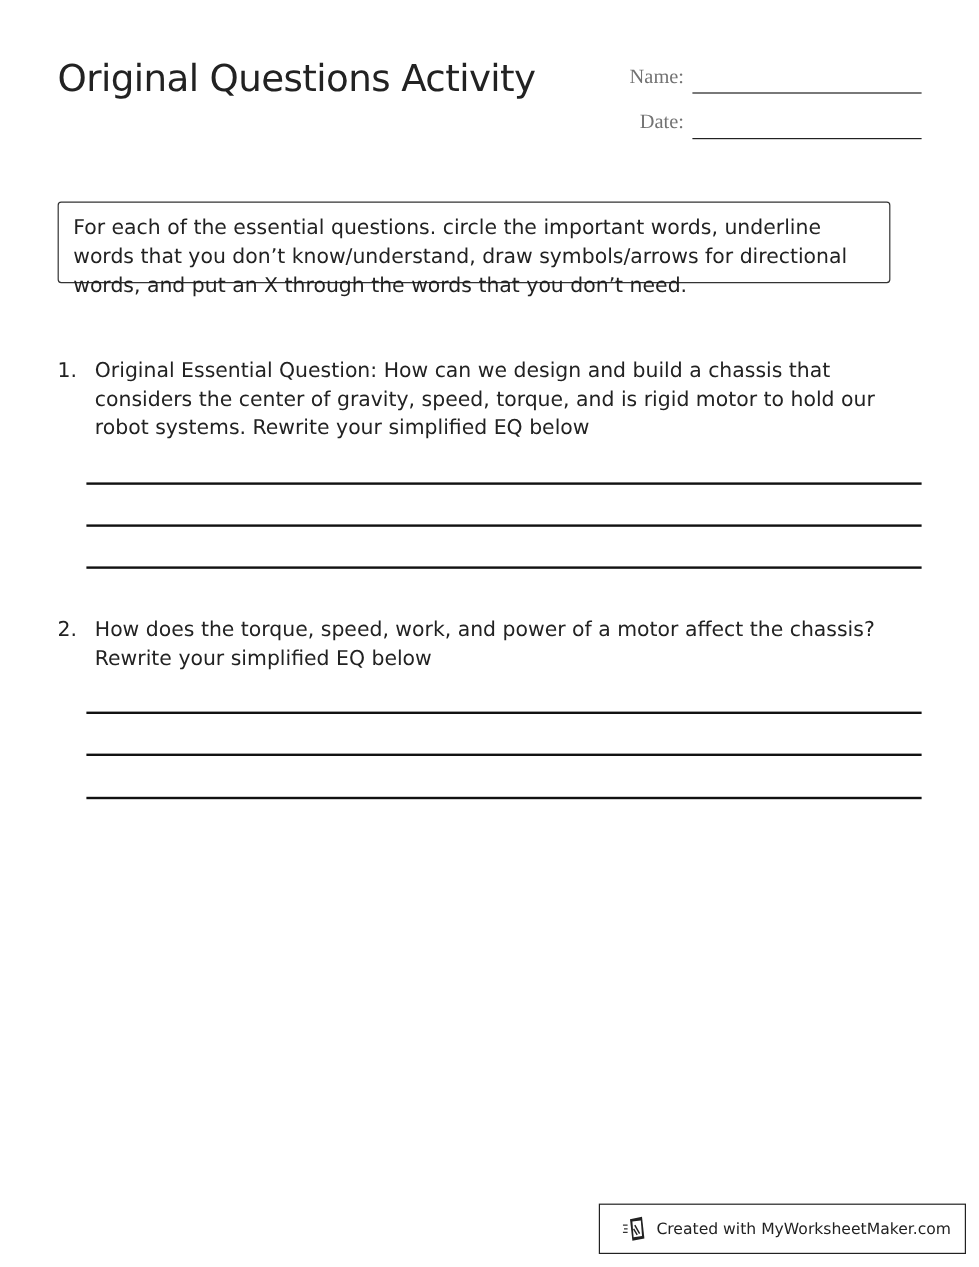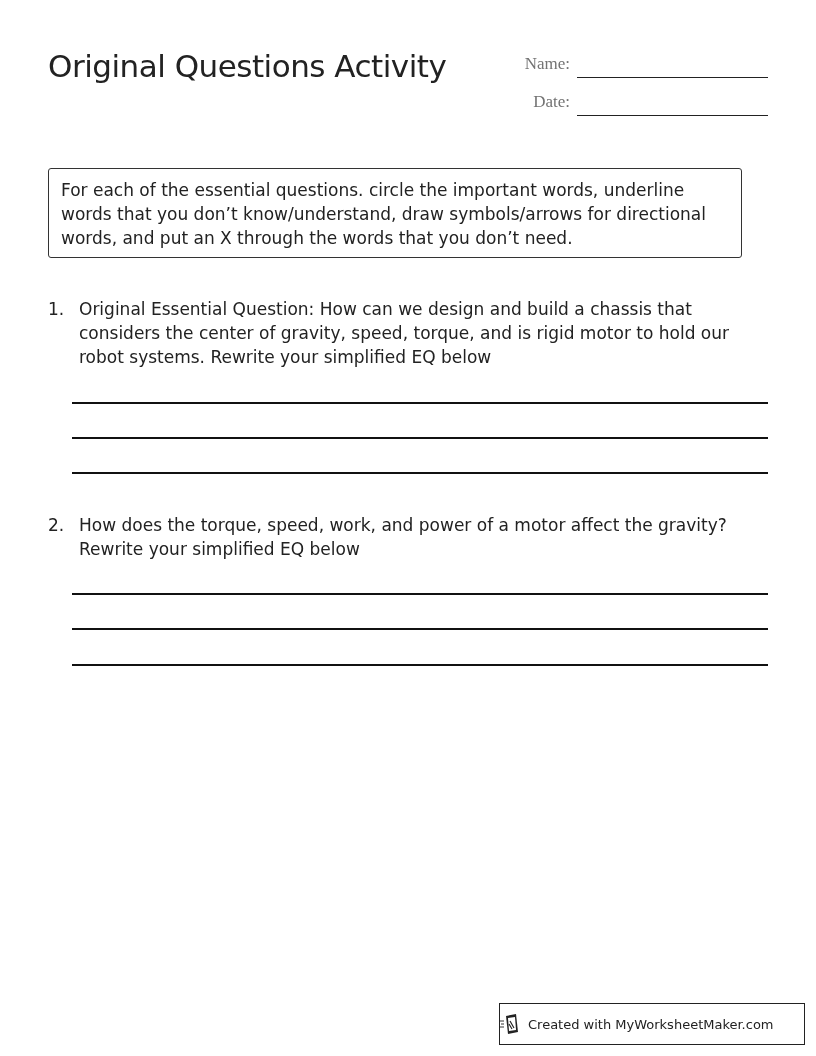--- a/index.html
+++ b/index.html
@@ -1,26 +1,26 @@
 <!DOCTYPE html>
 <html><head>
   <meta charset="utf-8">
   <style>
     html, body { margin: 0; padding: 0; background: #ffffff; }
     body { width: 816px; height: 1056px; position: relative; overflow: hidden; color: #222; }
     .title { position: absolute; left: 48px; top: 48px; font-family: "DejaVu Sans", sans-serif; font-size: 31px; color: #222; letter-spacing: -0.5px; }
     .field { position: absolute; font-family: "Liberation Serif", serif; font-size: 17px; color: #737373; }
     .field-label { position: absolute; text-align: right; width: 60px; }
     .field-line { position: absolute; height: 0; border-top: 1px solid #222; }
-    .instructions { position: absolute; left: 48px; top: 168px; width: 694px; height: 90px; border: 1px solid #333; border-radius: 3px; padding: 9px 12px; box-sizing: border-box; font-family: "DejaVu Sans", sans-serif; font-size: 17px; line-height: 24px; color: #222; }
+    .instructions { position: absolute; left: 48px; top: 168px; width: 694px; height: 68px; border: 1px solid #333; border-radius: 3px; padding: 9px 12px; box-sizing: border-box; font-family: "DejaVu Sans", sans-serif; font-size: 17px; line-height: 24px; color: #222; }
     .question { position: absolute; left: 48px; width: 720px; font-family: "DejaVu Sans", sans-serif; font-size: 17px; line-height: 24px; color: #222; }
     .q-num { position: absolute; left: 0; top: 0; width: 28px; }
     .q-text { position: absolute; left: 31px; top: 0; width: 690px; }
     .answer-line { position: absolute; left: 72px; width: 696px; height: 0; border-top: 2px solid #111; }
-    .footer { position: absolute; left: 499px; top: 1003px; width: 306px; height: 42px; border: 1px solid #222; box-sizing: border-box; display: flex; align-items: center; padding-left: 0; font-family: "DejaVu Sans", sans-serif; font-size: 13px; color: #222; }
+    .footer { position: absolute; left: 499px; top: 1003px; width: 306px; height: 42px; border: 1px solid #222; box-sizing: border-box; display: flex; align-items: center; padding-left: 19px; font-family: "DejaVu Sans", sans-serif; font-size: 13px; color: #222; }
     .footer-icon { width: 20px; height: 22px; margin-right: 8px; }
   </style>
 </head>
 <body>
 
 <div class="title">Original Questions Activity</div>
 
 <div class="field" style="left:510px; top:54px; width:260px; height:26px;">
   <span class="field-label" style="left:0; top:0;">Name:</span>
   <div class="field-line" style="left:67px; top:23px; width:191px;"></div>
@@ -36,21 +36,21 @@
 <div class="question" style="top:297px; height:80px;">
   <span class="q-num">1.</span>
   <span class="q-text">Original Essential Question: How can we design and build a chassis that considers the center of gravity, speed, torque, and is rigid motor to hold our robot systems. Rewrite your simplified EQ below</span>
 </div>
 <div class="answer-line" style="top:402px;"></div>
 <div class="answer-line" style="top:437px;"></div>
 <div class="answer-line" style="top:472px;"></div>
 
 <div class="question" style="top:513px; height:52px;">
   <span class="q-num">2.</span>
-  <span class="q-text">How does the torque, speed, work, and power of a motor affect the gravity? Rewrite your simplified EQ below</span>
+  <span class="q-text">How does the torque, speed, work, and power of a motor affect the chassis? Rewrite your simplified EQ below</span>
 </div>
 <div class="answer-line" style="top:593px;"></div>
 <div class="answer-line" style="top:628px;"></div>
 <div class="answer-line" style="top:664px;"></div>
 
 <div class="footer">
   <svg class="footer-icon" viewBox="0 0 20 22">
     <line x1="0" y1="8" x2="4" y2="8" stroke="#333" stroke-width="1"></line>
     <line x1="1" y1="11" x2="4" y2="11" stroke="#333" stroke-width="1"></line>
     <line x1="0" y1="14" x2="4" y2="14" stroke="#333" stroke-width="1"></line>

